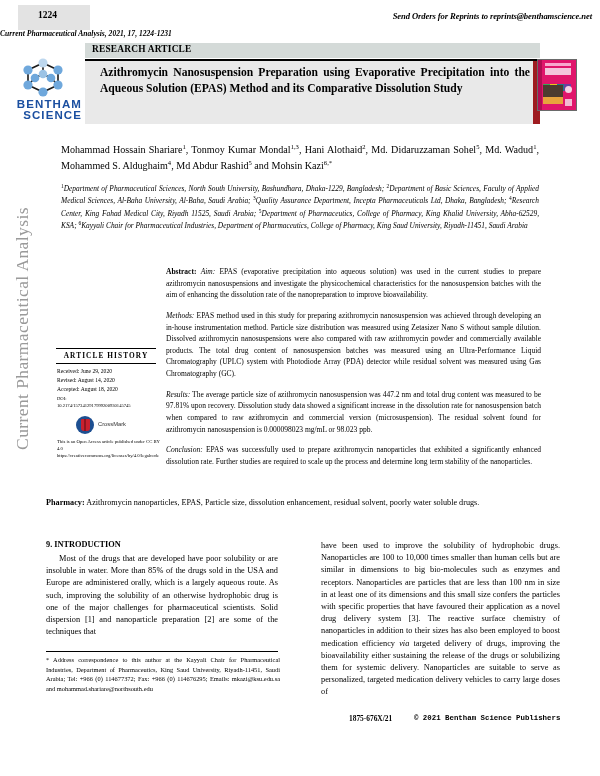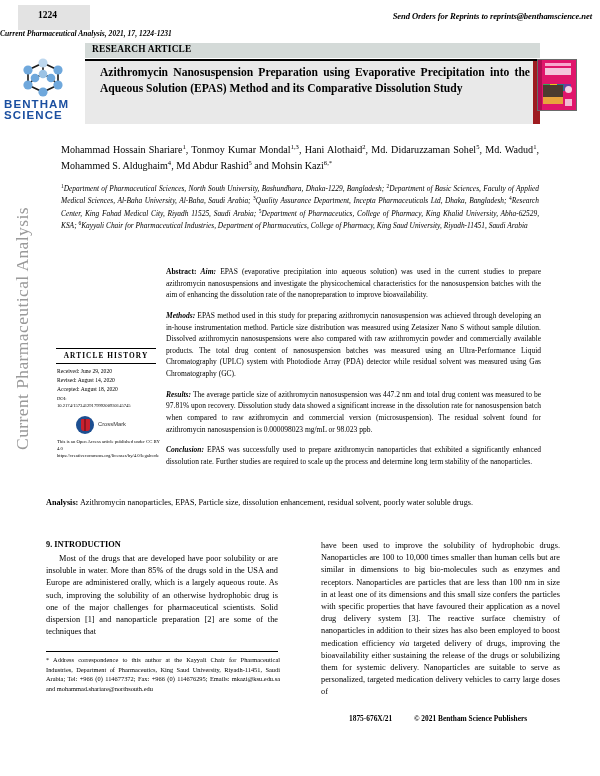--- a/index.html
+++ b/index.html
@@ -145,21 +145,21 @@
     position: absolute;
     left: 4px;
     top: 58px;
     width: 78px;
     height: 66px;
   }
   #logo-text-b, #logo-text-s {
     position: absolute;
     left: 0;
     width: 78px;
-    text-align: left;
+    text-align: right;
     font-family: "Liberation Sans", sans-serif;
     font-weight: bold;
     color: #1b4fa0;
     font-size: 11.5px;
     letter-spacing: 1.1px;
   }
   #logo-text-b { top: 40px; }
   #logo-text-s { top: 51px; }
 
   
@@ -306,21 +306,21 @@
     left: 166px;
     top: 266px;
     width: 375px;
     font-size: 7.5px;
     font-family: "Liberation Serif", serif;
     line-height: 1.55;
     text-align: justify;
   }
   #abstract p { margin: 0 0 9px 0; }
   #abstract .lbl { font-weight: bold; margin-top: 31px; }
-  #abstract .lbl-i { font-weight: bold; font-style: italic; }
+  #abstract .lbl-i { font-weight: normal; font-style: italic; }
 
   
   #keywords {
     position: absolute;
     left: 46px;
     top: 497px;
     width: 494px;
     font-size: 8.2px;
     font-family: "Liberation Serif", serif;
     line-height: 1.5;
@@ -388,21 +388,21 @@
     font-size: 7.4px;
     font-weight: bold;
     font-family: "Liberation Serif", serif;
   }
   #copyright {
     position: absolute;
     left: 414px;
     top: 714px;
     font-size: 7.4px;
     font-weight: bold;
-    font-family: Liberation Serif, serif;
+    font-family: Liberation Mono, monospace;
     text-align: right;
   }
 </style>
 </head>
 <body>
 
 <div id="spine">
   <div id="spine-title">Current Pharmaceutical Analysis</div>
 </div>
 
@@ -490,21 +490,21 @@
   </p>
   <p>
     <span class="lbl-i">Results:</span><span> The average particle size of azithromycin nanosuspension was 447.2 nm and total drug content was measured to be 97.81% upon recovery. Dissolution study data showed a significant increase in the dissolution rate for nanosuspension batch when compared to raw azithromycin and commercial version (microsuspension). The residual solvent found for azithromycin nanosuspension is 0.000098023 mg/mL or 98.023 ppb.</span>
   </p>
   <p>
     <span class="lbl-i">Conclusion:</span><span> EPAS was successfully used to prepare azithromycin nanoparticles that exhibited a significantly enhanced dissolution rate. Further studies are required to scale up the process and determine long term stability of the nanoparticles.</span>
   </p>
 </div>
 
 <div id="keywords">
-  <span class="lbl">Analysis:</span><span> Azithromycin nanoparticles, EPAS, Particle size, dissolution enhancement, residual solvent, poorly water soluble drugs.</span>
+  <span class="lbl">Pharmacy:</span><span> Azithromycin nanoparticles, EPAS, Particle size, dissolution enhancement, residual solvent, poorly water soluble drugs.</span>
 </div>
 
 <div id="sec-head">9. INTRODUCTION</div>
 <div id="col-left">
   <div class="indent">Most of the drugs that are developed have poor solubility or are insoluble in water. More than 85% of the drugs sold in the USA and Europe are administered orally, which is a largely aqueous route. As such, improving the solubility of an otherwise hydrophobic drug is one of the major challenges for pharmaceutical scientists. Solid dispersion [1] and nanoparticle preparation [2] are some of the techniques that</div>
 </div>
 <div id="col-right">
   <span>have been used to improve the solubility of hydrophobic drugs. Nanoparticles are 100 to 10,000 times smaller than human cells but are similar in dimensions to big bio-molecules such as enzymes and receptors. Nanoparticles are particles that are less than 100 nm in size in at least one of its dimensions and this small size confers the particles with specific properties that have favoured their application as a novel drug delivery system [3]. The reactive surface chemistry of nanoparticles in addition to their sizes has also been employed to boost medication efficiency </span><span style="font-style:italic">via</span><span> targeted delivery of drugs, improving the bioavailability either sustaining the release of the drugs or solubilizing them for systemic delivery. Nanoparticles are suitable to serve as personalized, targeted medication delivery vehicles to carry large doses of</span>
 </div>
 

